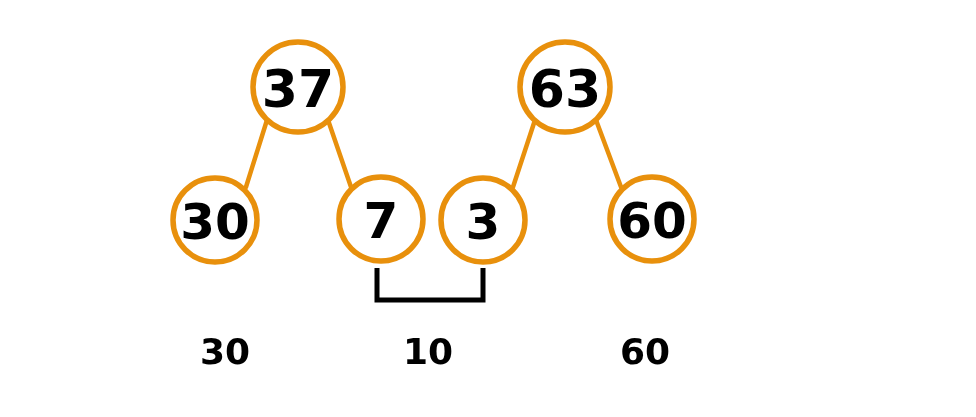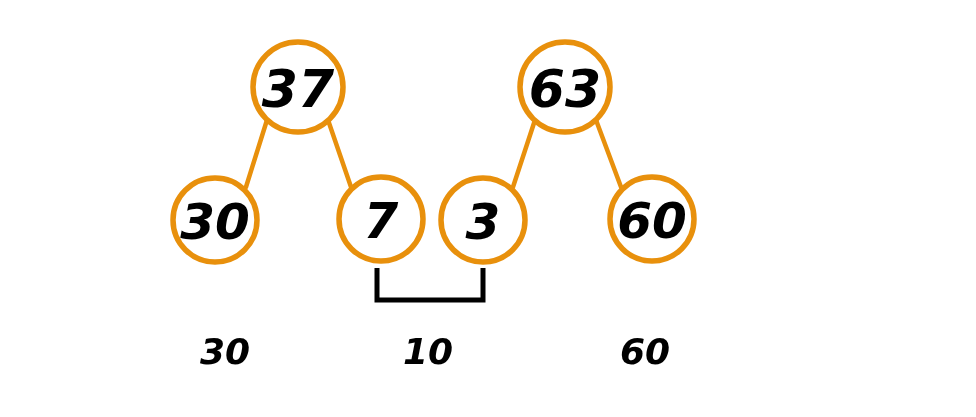--- a/index.html
+++ b/index.html
@@ -12,21 +12,20 @@
     width: 976px;
     height: 417px;
     font-family: "DejaVu Sans", sans-serif;
     overflow: hidden;
   }
   #diagram-root {
     position: relative;
     width: 976px;
     height: 417px;
     background: #ffffff;
-    font-style: italic;
   }
   #tree-svg {
     position: absolute;
     top: 0;
     left: 0;
     width: 976px;
     height: 417px;
     display: block;
   }
   .node-circle {

